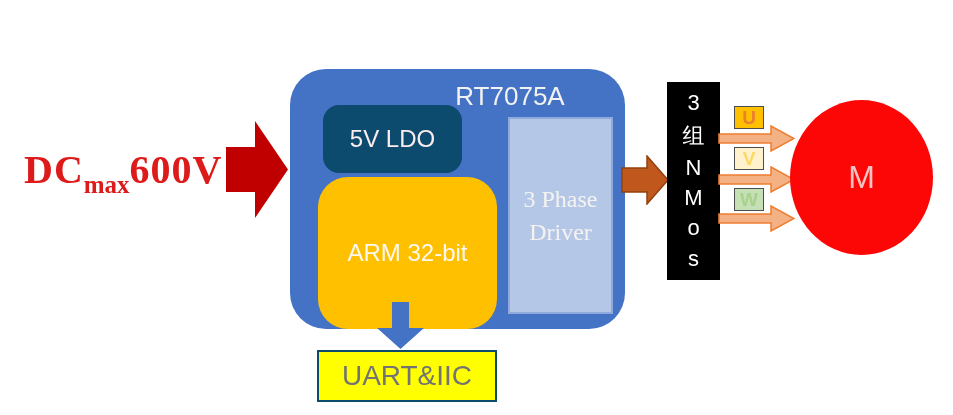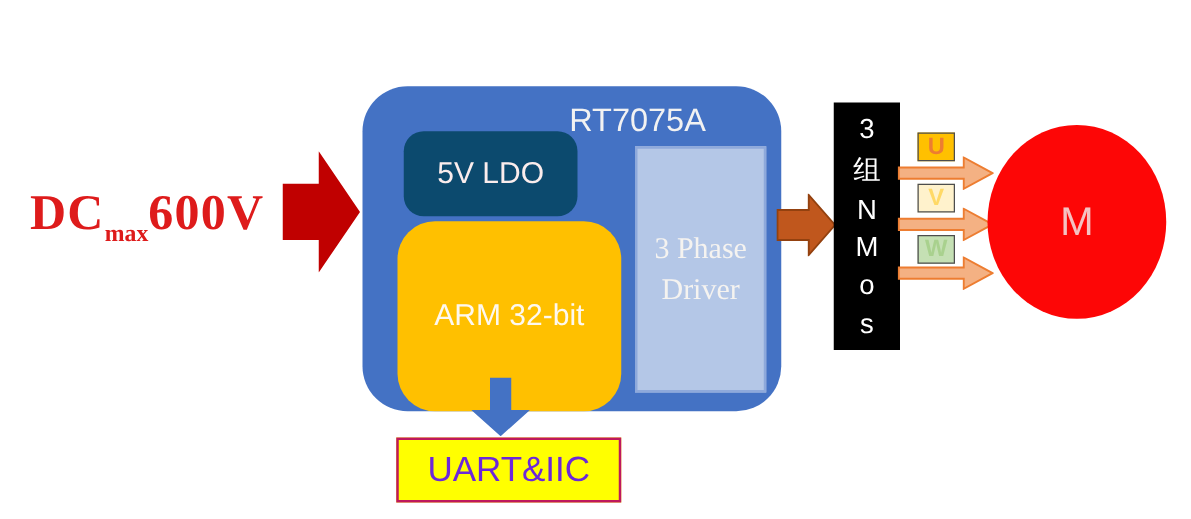--- a/index.html
+++ b/index.html
@@ -17,21 +17,21 @@
   .dc-label {
     left: 24px; top: 146px;
     font-family: "Liberation Serif", serif;
     font-weight: bold;
     color: #DE1B1B;
     font-size: 40px;
     letter-spacing: 1px;
     white-space: nowrap;
   }
   .dc-label sub {
-    font-size: 19px;
+    font-size: 25px;
     vertical-align: baseline;
     position: relative;
     top: 10px;
     letter-spacing: 0;
   }
 
   
   .chip {
     left: 290px; top: 42px;
     width: 335px; height: 260px;
@@ -109,24 +109,24 @@
     border-radius: 50%;
     display: flex; align-items: center; justify-content: center;
     color: #F4C2C2; font-size: 32px;
   }
 
   
   .uart {
     left: 317px; top: 350px;
     width: 180px; height: 52px;
     background: #FFFF00;
-    border: 2px solid #be185d;
+    border: 2px solid #0c4a6e;
     box-sizing: border-box;
     display: flex; align-items: center; justify-content: center;
-    color: #6d28d9; font-size: 28px;
+    color: #737373; font-size: 28px;
   }
 </style>
 </head>
 <body>
 
 <div class="canvas">
 
   <div class="abs dc-label"><span>DC</span><sub>max</sub><span>600V</span></div>
 
   <svg class="abs" style="left:226px; top:121px;" width="62" height="97" viewBox="0 0 62 97">

